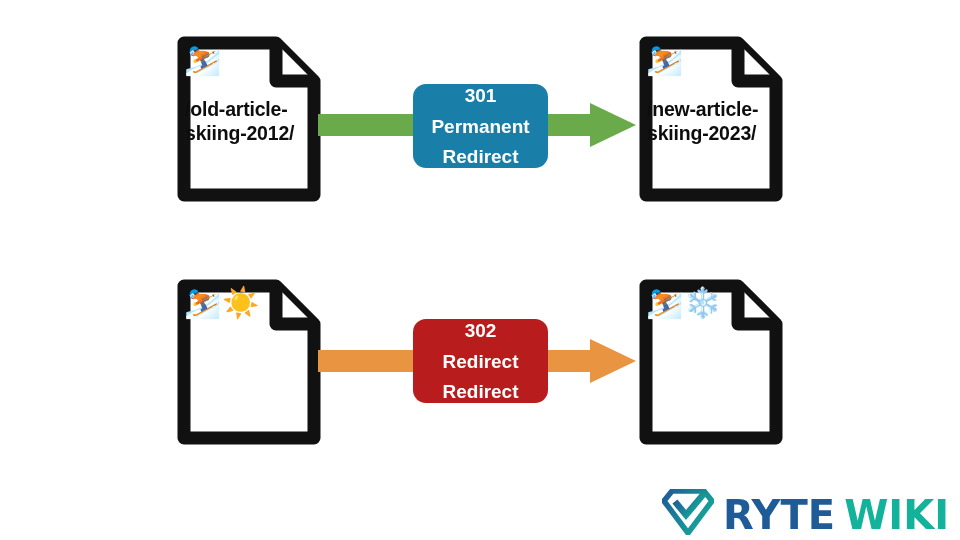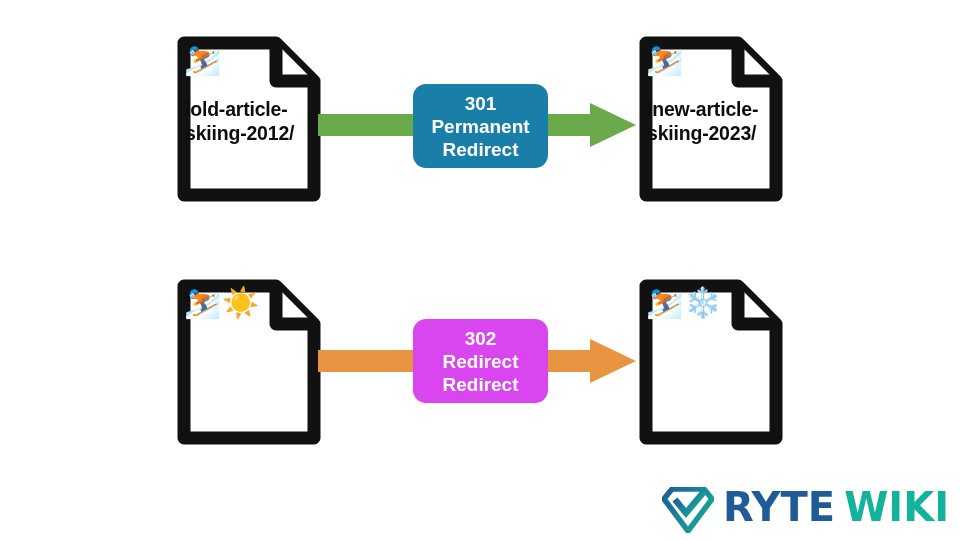--- a/index.html
+++ b/index.html
@@ -71,21 +71,21 @@
 
   
   .badge {
     position: absolute;
     width: 135px;
     height: 84px;
     border-radius: 13px;
     display: flex;
     flex-direction: column;
     align-items: center;
-    justify-content: center;
+    justify-content: space-between;
     color: #ffffff;
     z-index: 5;
   }
   .badge .code {
     font-size: 19px;
     font-weight: bold;
     line-height: 23px;
   }
   .badge .kind {
     font-size: 19px;
@@ -95,21 +95,21 @@
   }
 
   
   #logo {
     position: absolute;
     left: 662px;
     top: 487px;
     width: 290px;
     height: 48px;
     display: flex;
-    align-items: flex-start;
+    align-items: flex-end;
   }
   #logo .gem {
     width: 52px;
     height: 46px;
     flex: 0 0 auto;
   }
   #logo .wordmark {
     margin-left: 9px;
     font-size: 40px;
     font-weight: bold;
@@ -165,21 +165,21 @@
     <div class="doc-emoji">⛷️☀️</div>
   </div>
 
   <div class="arrow" style="left:318px; top:329px; width:326px;">
     <svg viewBox="0 0 326 64" preserveAspectRatio="none">
       <rect x="0" y="21" width="276" height="22" fill="#e89440"></rect>
       <path d="M272 10 L272 54 L318 32 Z" fill="#e89440"></path>
     </svg>
   </div>
 
-  <div class="badge" style="left:413px; top:319px; background:#d946ef;">
+  <div class="badge" style="left:413px; top:319px; background:#b91c1c;">
     <div class="code">302</div>
     <div class="kind">Redirect</div>
     <div class="kind">Redirect</div>
   </div>
 
   <div class="doc" style="left:634px; top:274px;">
     <svg class="doc-shape" viewBox="0 0 154 176">
       <path d="M12 12 H104 L142 50 V164 H12 Z" fill="#ffffff" stroke="#111111" stroke-width="13" stroke-linejoin="round"></path>
       <path d="M104 12 L104 50 L142 50" fill="#ffffff" stroke="#111111" stroke-width="13" stroke-linejoin="round"></path>
     </svg>

